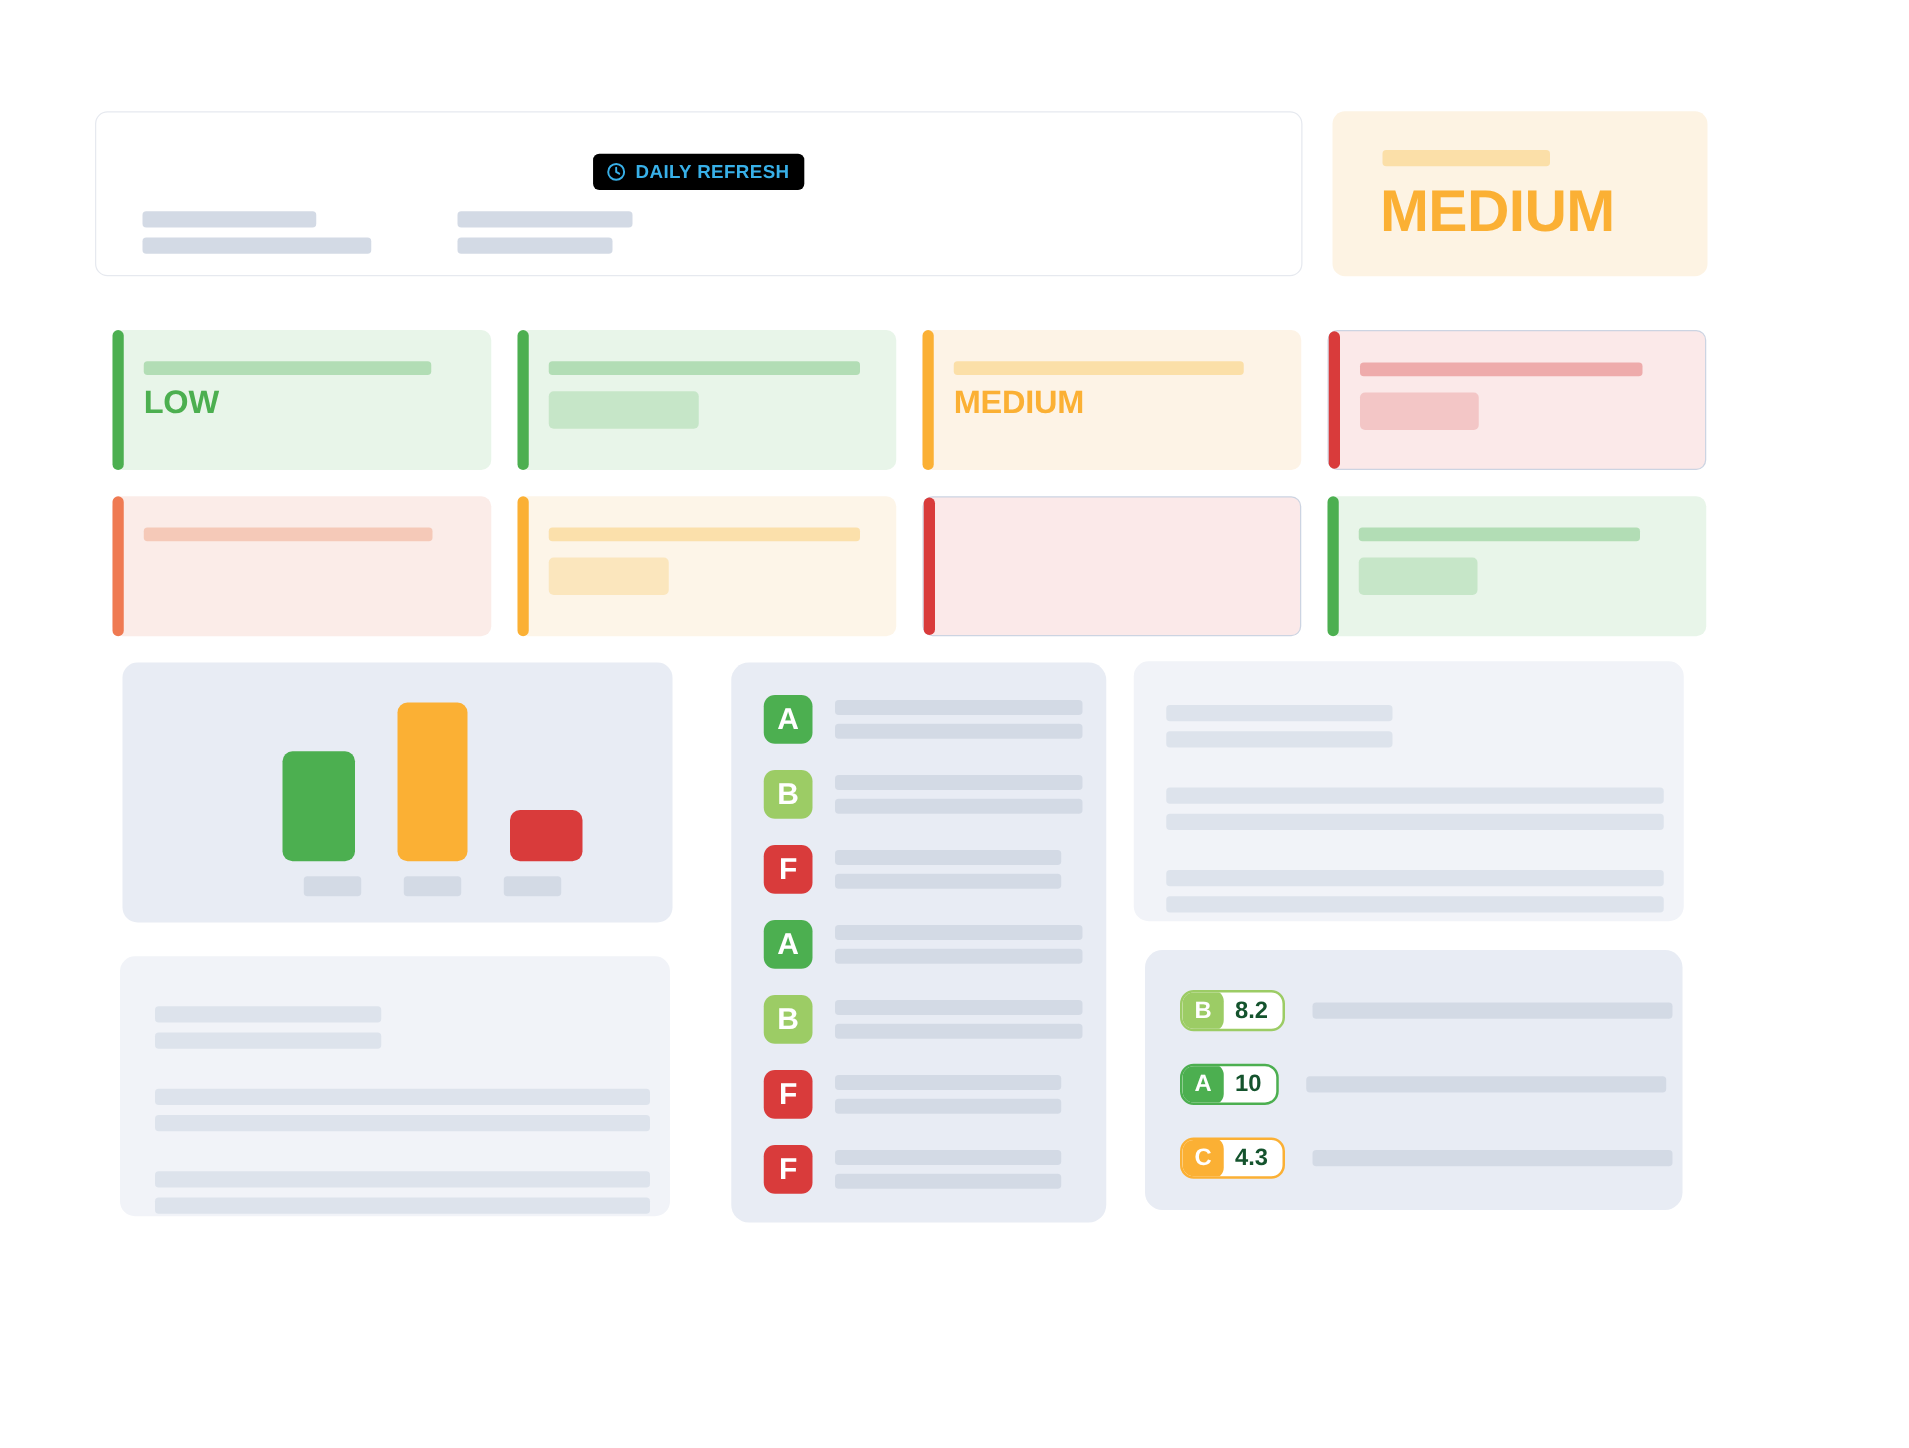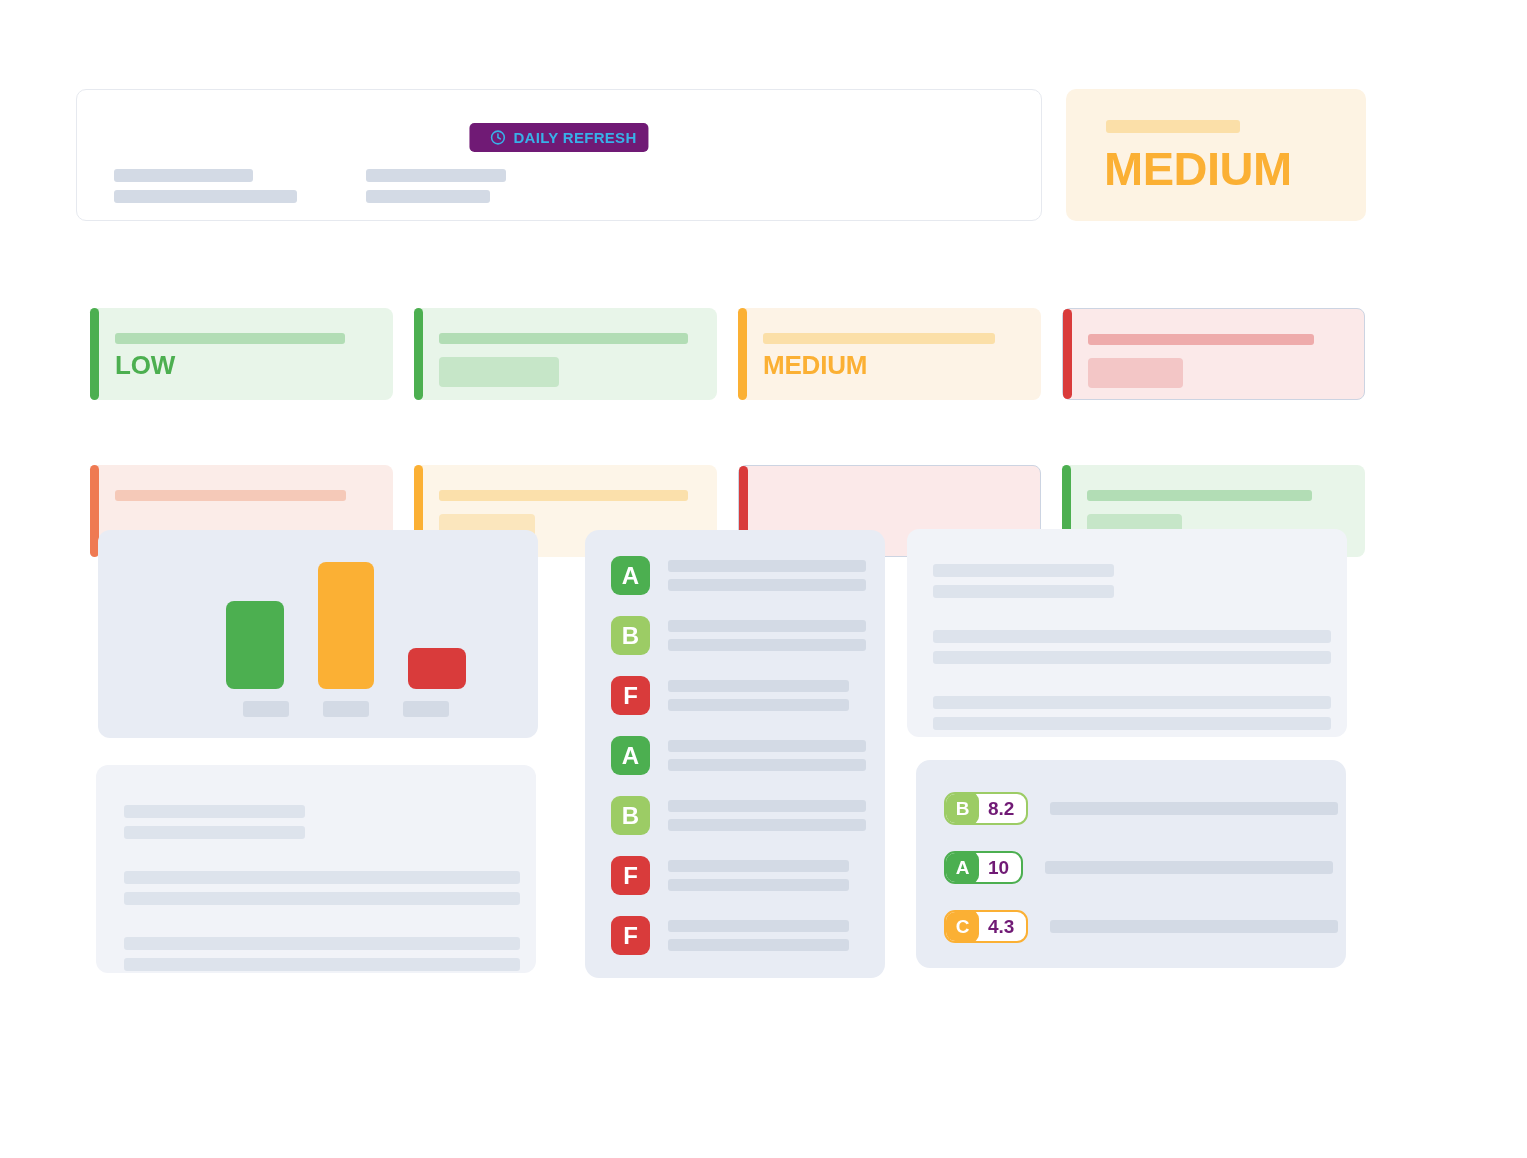--- a/index.html
+++ b/index.html
@@ -49,24 +49,24 @@
     box-sizing: border-box;
   }
   .refresh-badge {
     position: absolute;
     left: 50%;
     transform: translateX(-50%);
     top: 33px;
     display: flex;
     align-items: center;
     gap: 7px;
-    background: #701a75;
+    background: #000000;
     color: #38b0e8;
     border-radius: 5px;
-    padding: 6px 12px 6px 20px;
+    padding: 6px 12px 6px 10px;
     font-size: 15px;
     font-weight: bold;
     letter-spacing: 0.3px;
     white-space: nowrap;
     text-align: right;
   }
   .refresh-badge svg { display: block; }
 
   .header-skels {
     position: absolute;
@@ -108,25 +108,24 @@
     position: absolute;
     left: 90px;
     top: 264px;
     width: 1277px;
     display: grid;
     grid-template-columns: repeat(4, 303px);
     grid-gap: 21px 21px;
   }
   .status-card {
     position: relative;
-    height: 92px;
+    height: 112px;
     border-radius: 8px;
     overflow: visible;
     box-sizing: border-box;
-    margin-top: 44px;
   }
   .status-card .accent {
     position: absolute;
     left: 0; top: 0; bottom: 0;
     width: 9px;
     border-radius: 5px;
   }
   .status-card .body {
     position: absolute;
     left: 25px;
@@ -285,21 +284,21 @@
     font-weight: bold;
     display: flex;
     align-items: center;
     justify-content: center;
     flex: 0 0 auto;
   }
   .score-pill .v {
     padding: 0 12px 0 9px;
     font-size: 19px;
     font-weight: bold;
-    color: #701a75;
+    color: #14532d;
     line-height: 33px;
   }
   .score-line {
     height: 13px;
     background: #d3dae5;
     border-radius: 3px;
   }
 </style>
 </head>
 <body>

